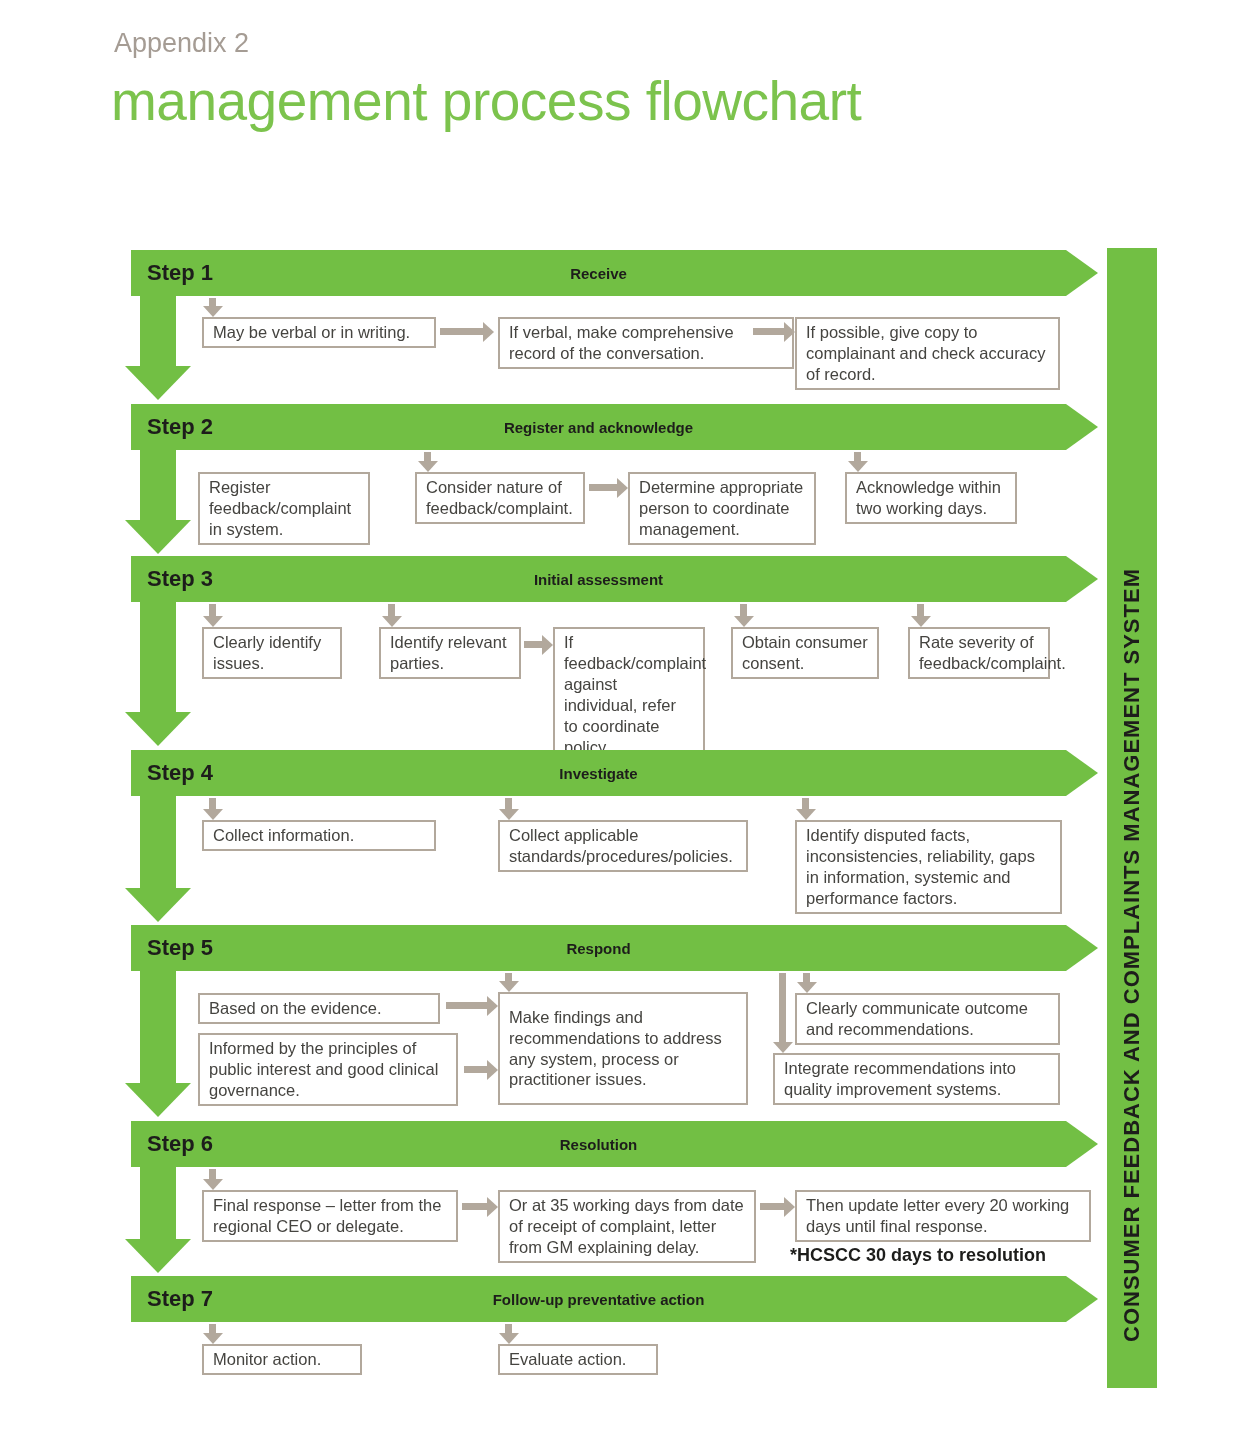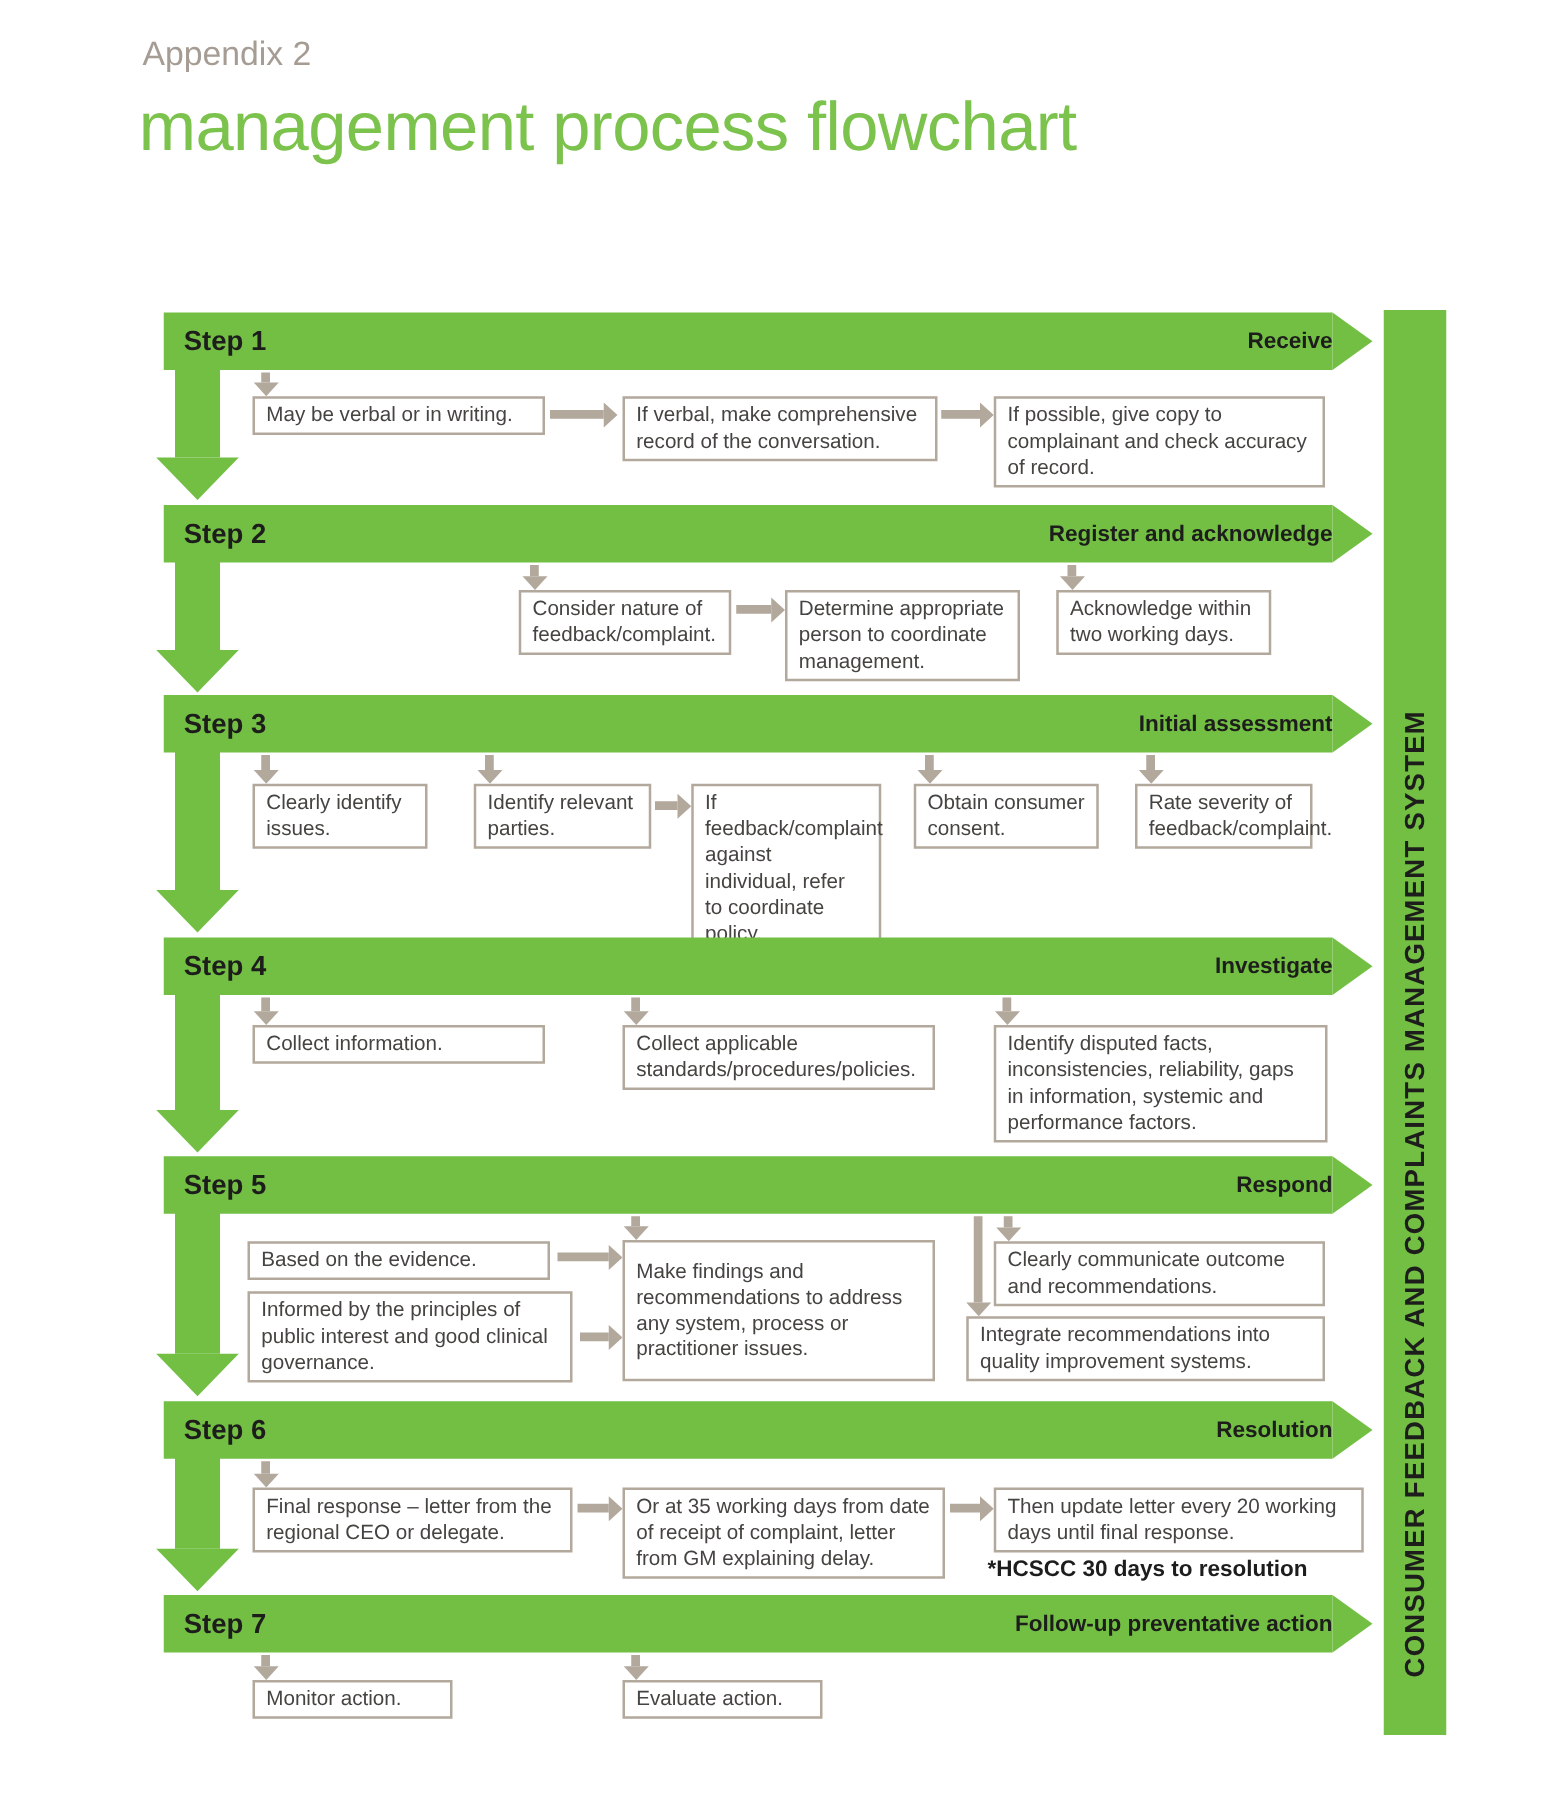--- a/index.html
+++ b/index.html
@@ -18,21 +18,21 @@
   .appendix{position:absolute;left:114px;top:28px;font-size:27px;color:#a59c94;}
   .title{position:absolute;left:111px;top:66px;font-size:55px;line-height:1.3;color:var(--title-green);letter-spacing:-0.5px;}
 
   
   .banner{position:absolute;left:131px;width:935px;height:46px;background:var(--green);}
   .banner::after{content:"";position:absolute;left:100%;top:0;width:0;height:0;
     border-top:23px solid transparent;border-bottom:23px solid transparent;border-left:32px solid var(--green);}
   .step-label{position:absolute;left:16px;top:50%;transform:translateY(-50%);
     font-size:22px;font-weight:bold;color:var(--dark);}
   .banner-title{position:absolute;left:0;right:0;top:50%;transform:translateY(-50%);
-    text-align:right;font-size:18px;font-weight:bold;color:var(--dark);}
+    text-align:center;font-size:15px;font-weight:bold;color:var(--dark);}
 
   
   .varrow{position:absolute;left:140px;width:36px;background:var(--green);}
   .varrow::after{content:"";position:absolute;top:100%;left:50%;transform:translateX(-50%);
     width:0;height:0;border-left:33px solid transparent;border-right:33px solid transparent;
     border-top:34px solid var(--green);}
 
   
   .da{position:absolute;width:7px;background:var(--taupe);}
   .da::after{content:"";position:absolute;top:100%;left:50%;transform:translateX(-50%);
@@ -71,29 +71,30 @@
   </div>
 
   <div class="banner" style="top:250px">
     <span class="step-label">Step 1</span>
     <span class="banner-title">Receive</span>
   </div>
   <div class="varrow" style="top:294px;height:72px"></div>
   <div class="da" style="left:209px;top:298px;height:8px"></div>
   <div class="box" style="left:202px;top:317px;width:234px">May be verbal or in writing.</div>
   <div class="ra" style="left:440px;top:328px;width:43px"></div>
-  <div class="box" style="left:498px;top:317px;width:252px">If verbal, make comprehensive record of the conversation.</div>
+  <div class="box" style="left:498px;top:317px;width:296px">If verbal, make comprehensive record of the conversation.</div>
   <div class="ra" style="left:753px;top:328px;width:31px"></div>
   <div class="box" style="left:795px;top:317px;width:265px">If possible, give copy to complainant and check accuracy of record.</div>
 
   <div class="banner" style="top:404px">
     <span class="step-label">Step 2</span>
     <span class="banner-title">Register and acknowledge</span>
   </div>
   <div class="varrow" style="top:448px;height:72px"></div>
+  <div class="box" style="left:198px;top:472px;width:172px">Register feedback/complaint in system.</div>
   <div class="da" style="left:424px;top:452px;height:9px"></div>
   <div class="box" style="left:415px;top:472px;width:170px">Consider nature of feedback/complaint.</div>
   <div class="ra" style="left:589px;top:484px;width:28px"></div>
   <div class="box" style="left:628px;top:472px;width:188px">Determine appropriate person to coordinate management.</div>
   <div class="da" style="left:854px;top:452px;height:9px"></div>
   <div class="box" style="left:845px;top:472px;width:172px">Acknowledge within two working days.</div>
 
   <div class="banner" style="top:556px">
     <span class="step-label">Step 3</span>
     <span class="banner-title">Initial assessment</span>

